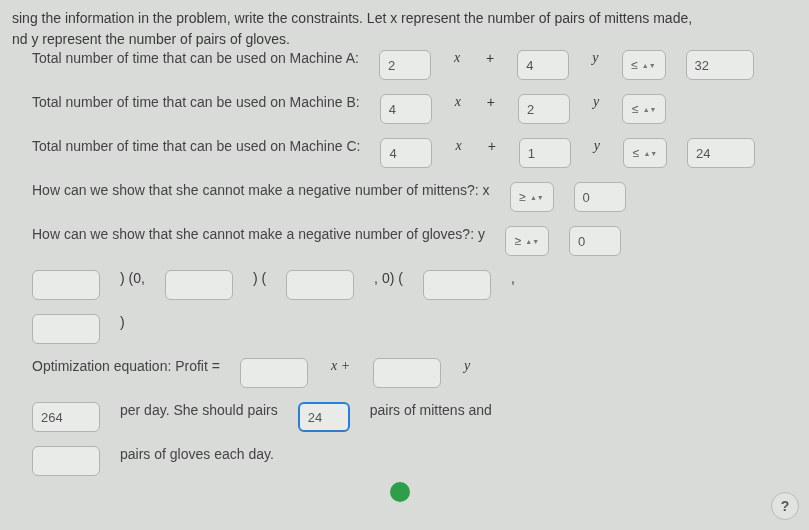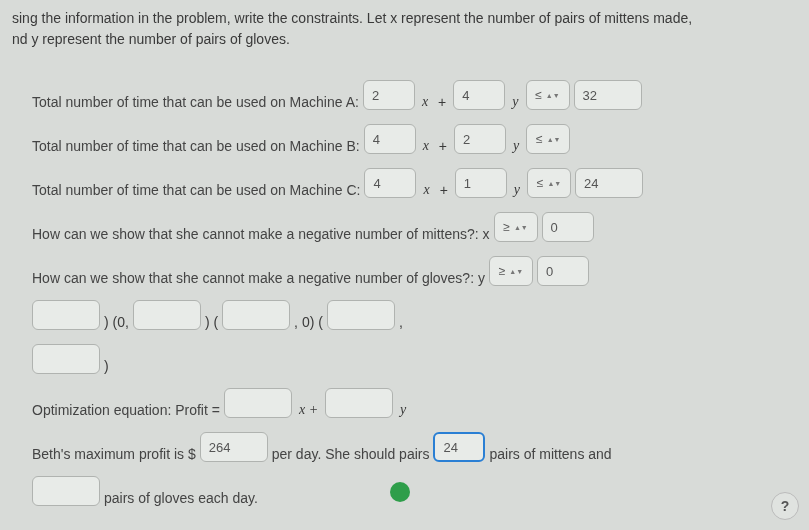--- a/index.html
+++ b/index.html
@@ -7,22 +7,22 @@
       font-family: Arial, sans-serif;
       background: #d8dbd8;
       width: 809px;
       height: 530px;
       padding: 8px 12px;
       color: #3a3a3a;
       font-size: 14px;
       overflow: hidden;
       position: relative;
     }
-    .intro { margin-bottom: 30px; line-height: 1.5; }
-    .row { margin-bottom: 14px; display: flex; align-items: flex-end; flex-wrap: wrap; gap: 4px; }
+    .intro { margin-bottom: 0; line-height: 1.5; }
+    .row { margin-bottom: 14px; display: flex; align-items: flex-start; flex-wrap: wrap; gap: 20px; }
     .row-indent { padding-left: 20px; }
     .label { color: #444; }
     .input-box {
       display: inline-flex;
       align-items: center;
       justify-content: flex-start;
       padding: 0 8px;
       min-width: 52px;
       height: 30px;
       background: #e8ebe8;
@@ -165,21 +165,20 @@
 
 <div class="row row-indent">
   <span class="label">Optimization equation: Profit =</span>
   <span class="input-box wide"></span>
   <span class="mathvar">x +</span>
   <span class="input-box wide"></span>
   <span class="mathvar">y</span>
 </div>
 
 <div class="row row-indent">
-  <span class="label">Beth's maximum profit is $</span>
   <span class="input-box wide">264</span>
   <span class="label">per day. She should pairs</span>
   <span class="input-box highlight">24</span>
   <span class="label">pairs of mittens and</span>
 </div>
 <div class="row row-indent">
   <span class="input-box wide"></span>
   <span class="label">pairs of gloves each day.</span>
 </div>
 

